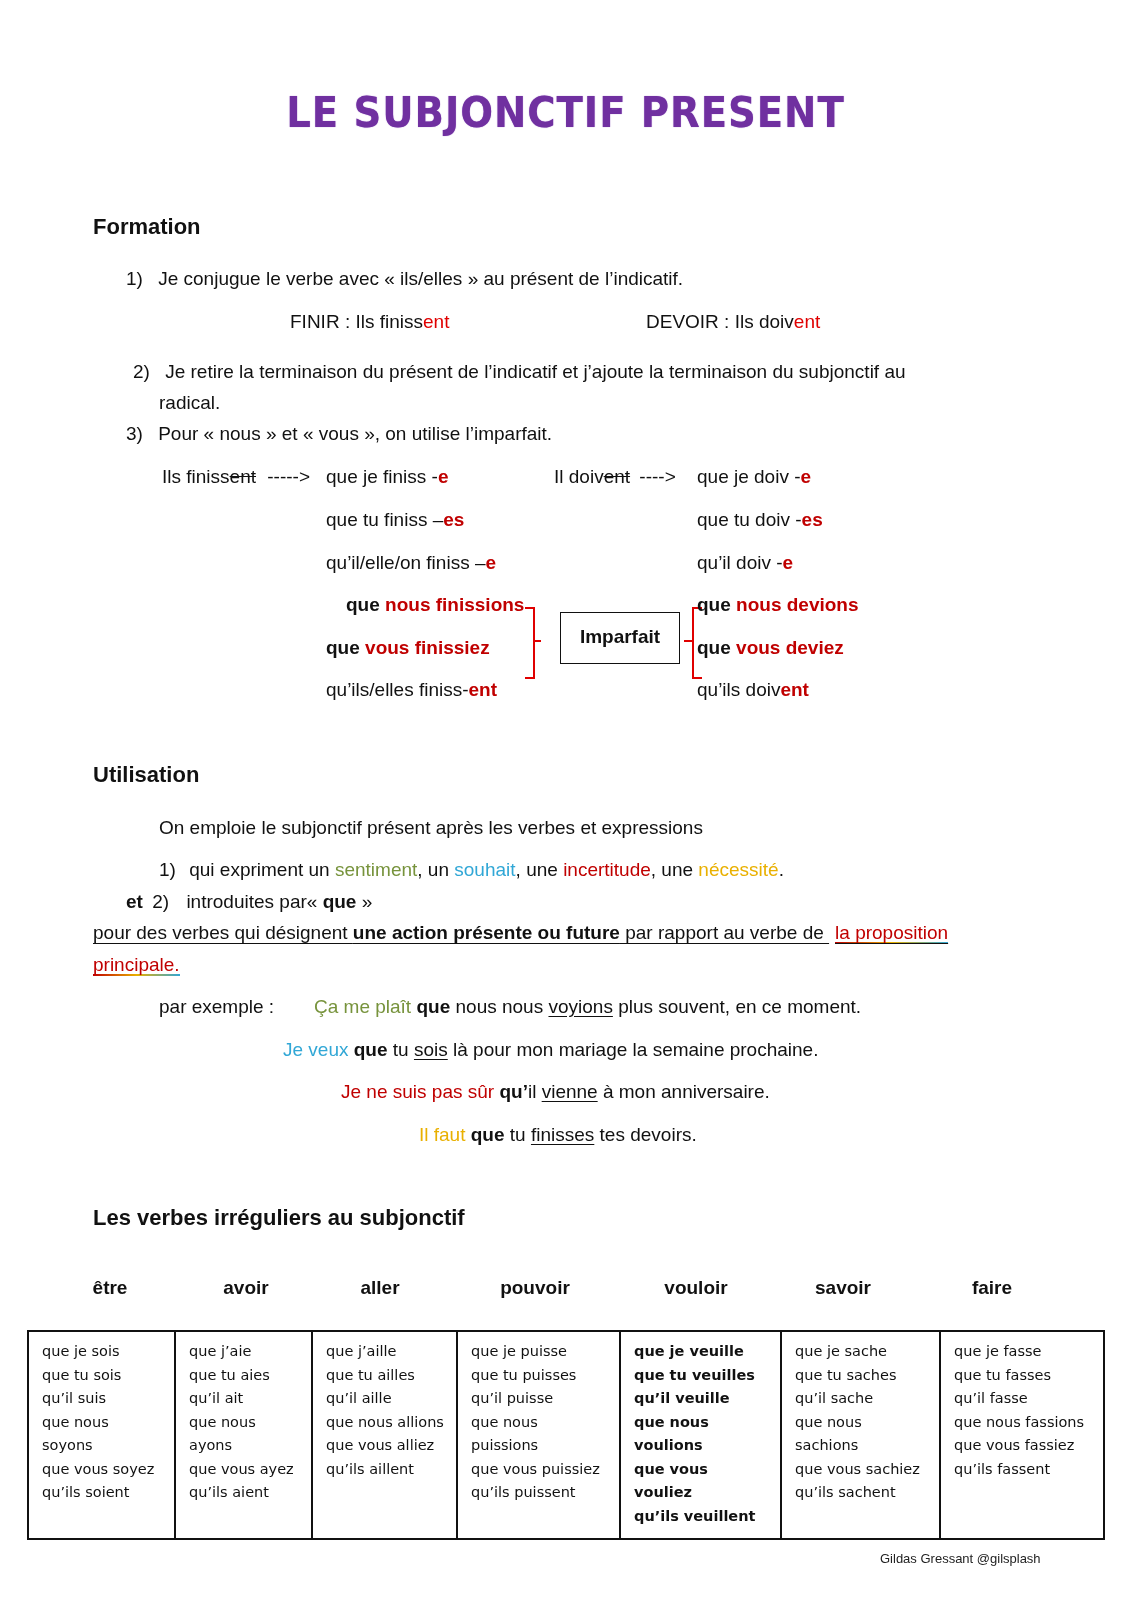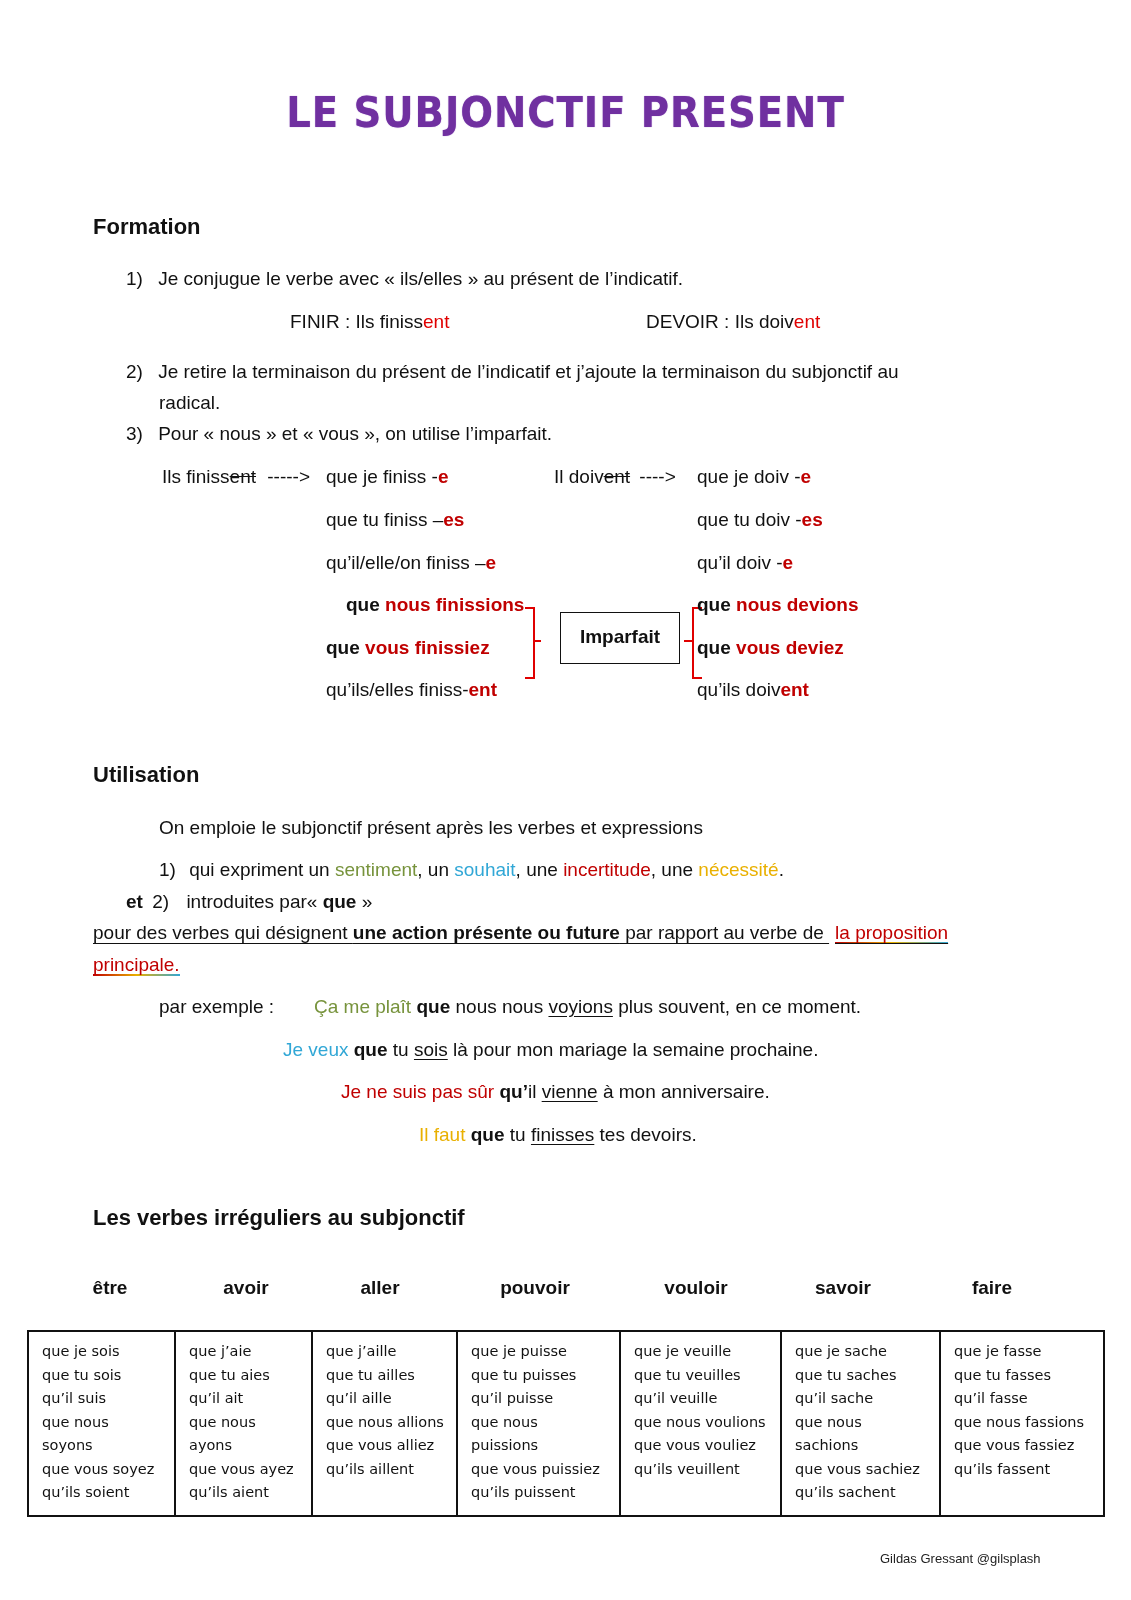--- a/index.html
+++ b/index.html
@@ -67,21 +67,21 @@
   <span style="margin-left:10px">Je conjugue le verbe avec « ils/elles » au présent de l’indicatif.</span>
 </div>
 
 <div class="abs" style="left:290px;top:311px;">
   <span>FINIR  :  </span><span>Ils finiss</span><span class="bright-red">ent</span>
 </div>
 <div class="abs" style="left:646px;top:311px;">
   <span>DEVOIR   :  </span><span>Ils doiv</span><span class="bright-red">ent</span>
 </div>
 
-<div class="abs" style="left:126px;top:361px;">
+<div class="abs" style="left:133px;top:361px;">
   <span>2)</span>
   <span style="margin-left:10px">Je retire la terminaison du présent de l’indicatif et j’ajoute la terminaison du subjonctif au</span>
 </div>
 <div class="abs" style="left:159px;top:392px;">radical.</div>
 
 <div class="abs" style="left:126px;top:423px;">
   <span>3)</span>
   <span style="margin-left:10px">Pour « nous » et « vous », on utilise l’imparfait.</span>
 </div>
 
@@ -187,21 +187,21 @@
       <div>qu’ils aillent</div>
     </td>
     <td style="width:136px;">
       <div>que je puisse</div>
       <div>que tu puisses</div>
       <div>qu’il puisse</div>
       <div>que nous puissions</div>
       <div>que vous puissiez</div>
       <div>qu’ils puissent</div>
     </td>
-    <td style="width:134px;">
+    <td style="width:134px;font-weight:bold;">
       <div>que je veuille</div>
       <div>que tu veuilles</div>
       <div>qu’il veuille</div>
       <div>que nous voulions</div>
       <div>que vous vouliez</div>
       <div>qu’ils veuillent</div>
     </td>
     <td style="width:132px;">
       <div>que je sache</div>
       <div>que tu saches</div>

